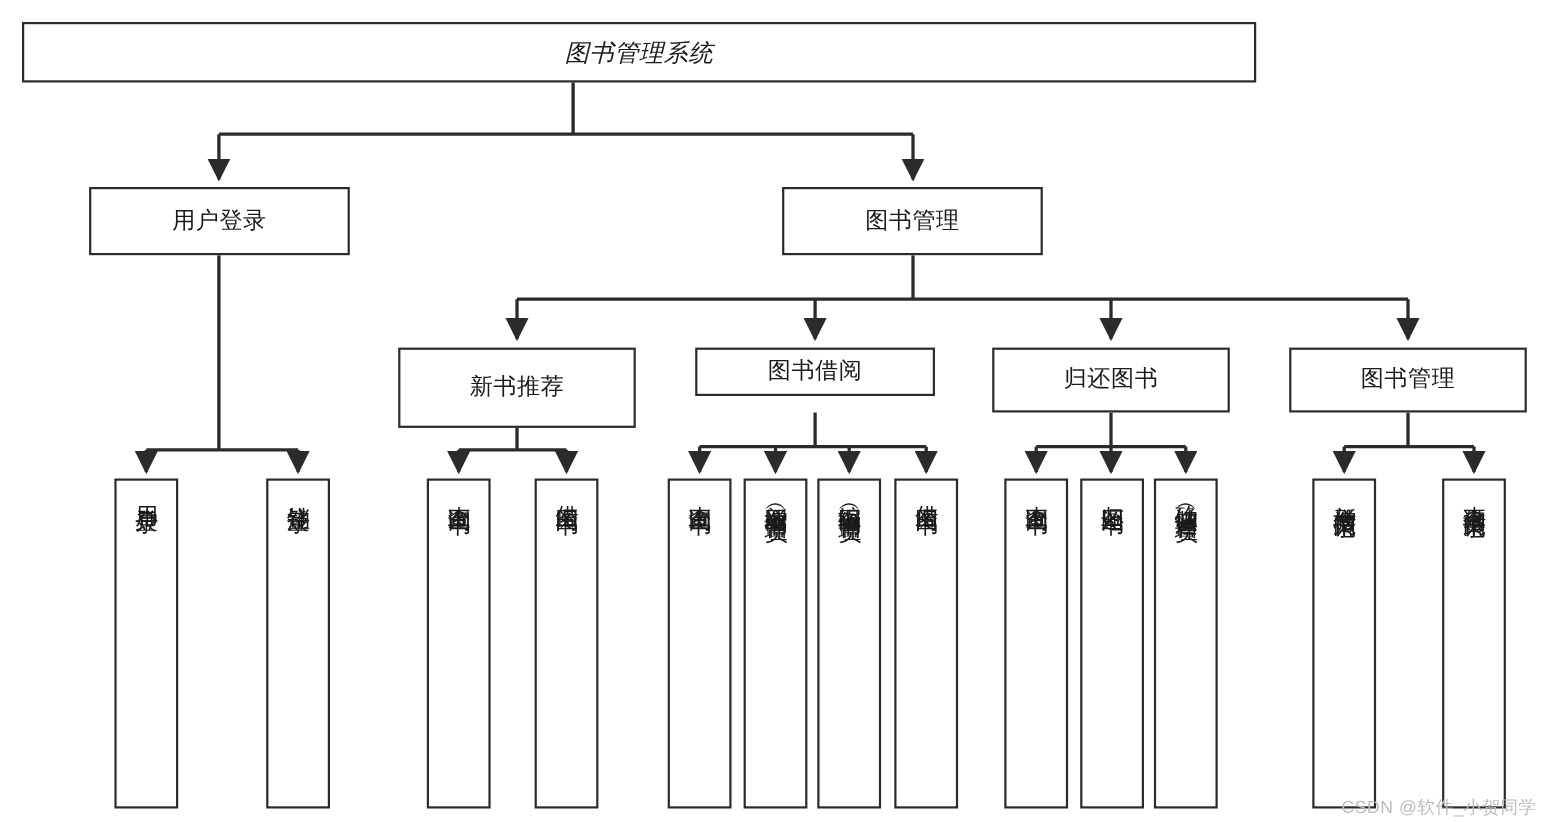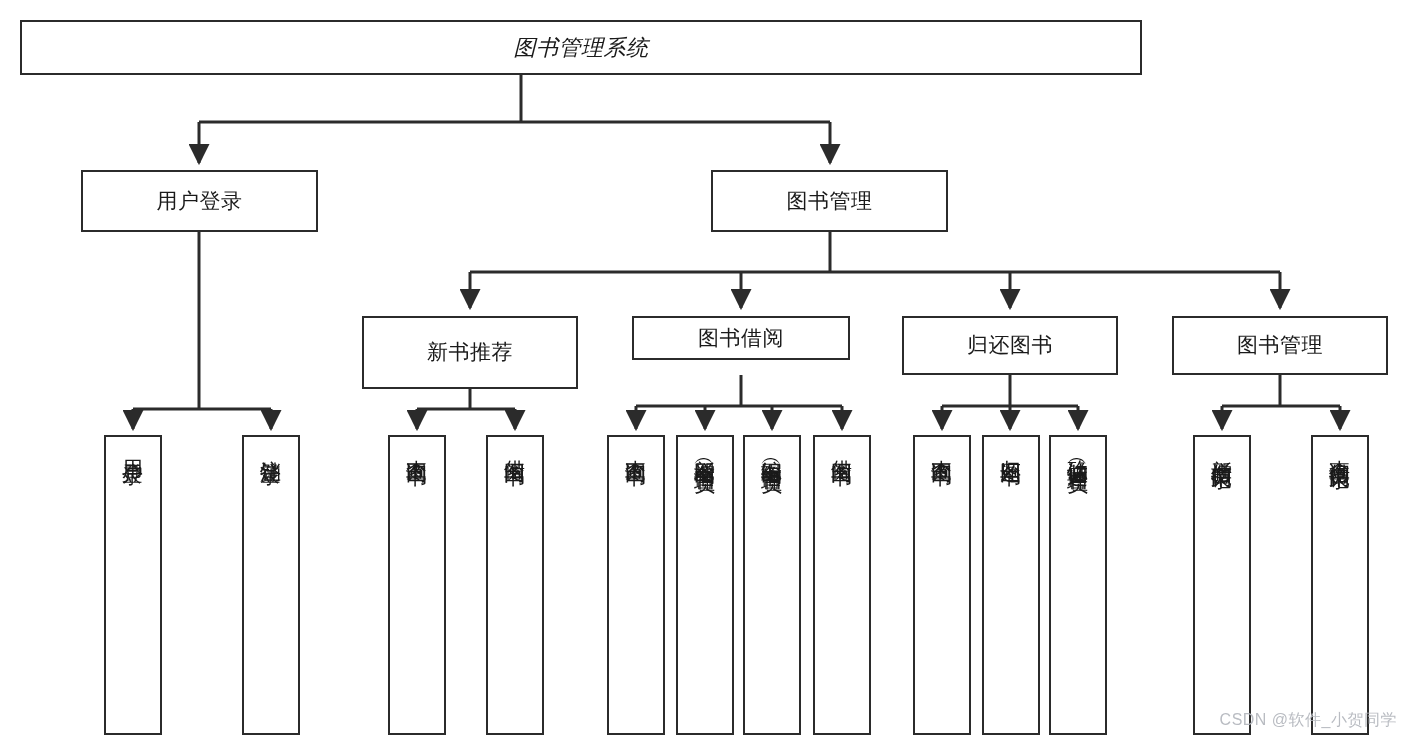--- a/index.html
+++ b/index.html
@@ -61,21 +61,21 @@
     writing-mode: vertical-rl;
     text-orientation: upright;
     font-size: 21px;
     letter-spacing: 2px;
     line-height: 1;
     white-space: nowrap;
   }
   .watermark {
     position: absolute;
     right: 8px;
-    bottom: 16px;
+    bottom: 2px;
     font-size: 16px;
     color: #b9bcc2;
     letter-spacing: 0.5px;
     white-space: nowrap;
     user-select: none;
   }
 </style>
 </head>
 <body>
 

